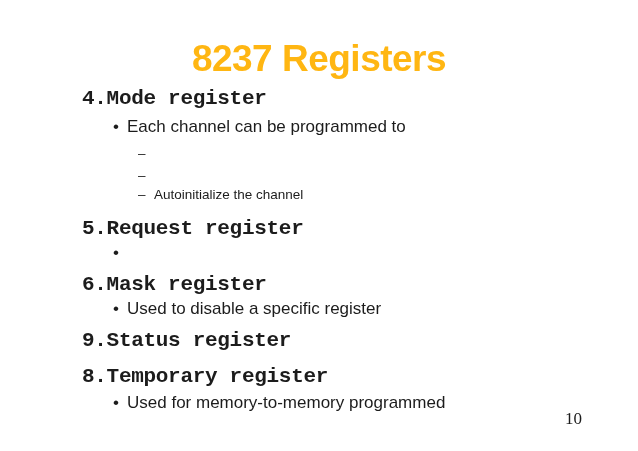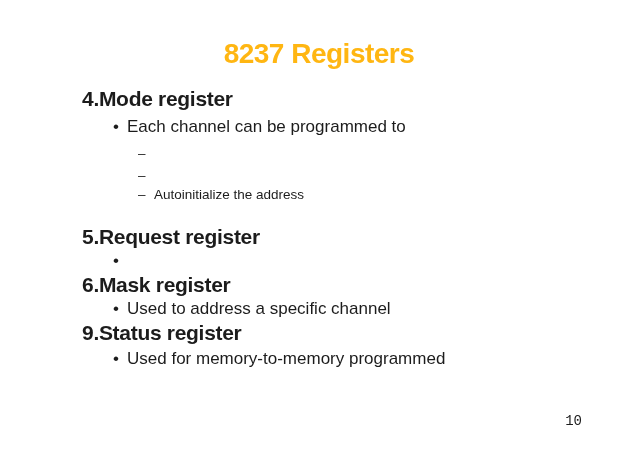--- a/index.html
+++ b/index.html
@@ -15,39 +15,40 @@
     overflow: hidden;
     font-family: "Liberation Sans", sans-serif;
     color: #1c1c1c;
   }
   .slide-title {
     position: absolute;
     top: 38px;
     left: 0;
     width: 100%;
     text-align: center;
-    font-size: 28px;
+    font-size: 37px;
     font-weight: bold;
     color: #FFB612;
     letter-spacing: -0.5px;
     margin: 0;
   }
   .content {
     position: absolute;
     top: 86px;
     left: 82px;
     right: 28px;
   }
   .section { margin: 0; }
   .heading {
     font-size: 21px;
     font-weight: bold;
     line-height: 26px;
     letter-spacing: -0.3px;
     margin: 0;
+    font-family: Liberation Mono, monospace;
   }
   .bullet1 {
     display: flex;
     margin-left: 31px;
     font-size: 17px;
     line-height: 22px;
   }
   .bullet1 .glyph {
     width: 14px;
     flex: 0 0 14px;
@@ -59,31 +60,31 @@
     line-height: 19px;
   }
   .bullet2 .glyph {
     width: 16px;
     flex: 0 0 16px;
   }
   
   .mt4  { margin-top: 4px; }
   .mt6  { margin-top: 6px; }
   .mt3  { margin-top: 3px; }
-  .mt12 { margin-top: 20px; }
-  .mt8  { margin-top: 0; }
+  .mt12 { margin-top: 12px; }
+  .mt8  { margin-top: 8px; }
   .mt10 { margin-top: 10px; }
   .mt2  { margin-top: 2px; }
   .mt0  { margin-top: 0; }
   .page-number {
     position: absolute;
     right: 56px;
     bottom: 22px;
-    font-family: Liberation Mono, monospace;
-    font-size: 14px;
+    font-family: Liberation Serif, serif;
+    font-size: 17px;
     color: #1c1c1c;
   }
 </style>
 </head>
 <body>
 
 <div class="slide">
 
   <h1 class="slide-title">8237 Registers</h1>
 
@@ -96,44 +97,45 @@
         <span>Each channel can be programmed to</span>
       </div>
       <div class="bullet2 mt6">
         <span class="glyph">–</span>
       </div>
       <div class="bullet2 mt3">
         <span class="glyph">–</span>
       </div>
       <div class="bullet2 mt0">
         <span class="glyph">–</span>
-        <span>Autoinitialize the address</span>
+        <span>Autoinitialize the channel</span>
       </div>
     </div>
 
     <div class="section">
       <div class="heading mt12">5.Request register</div>
       <div class="bullet1 mt0">
         <span class="glyph">•</span>
       </div>
     </div>
 
     <div class="section">
       <div class="heading mt8">6.Mask register</div>
       <div class="bullet1 mt0">
         <span class="glyph">•</span>
-        <span>Used to address a specific channel</span>
+        <span>Used to disable a specific register</span>
       </div>
     </div>
 
     <div class="section">
       <div class="heading mt8">9.Status register</div>
     </div>
 
     <div class="section">
+      <div class="heading mt10">8.Temporary register</div>
       <div class="bullet1 mt2">
         <span class="glyph">•</span>
         <span>Used for memory-to-memory programmed</span>
       </div>
     </div>
 
   </div>
 
   <div class="page-number">10</div>
 

